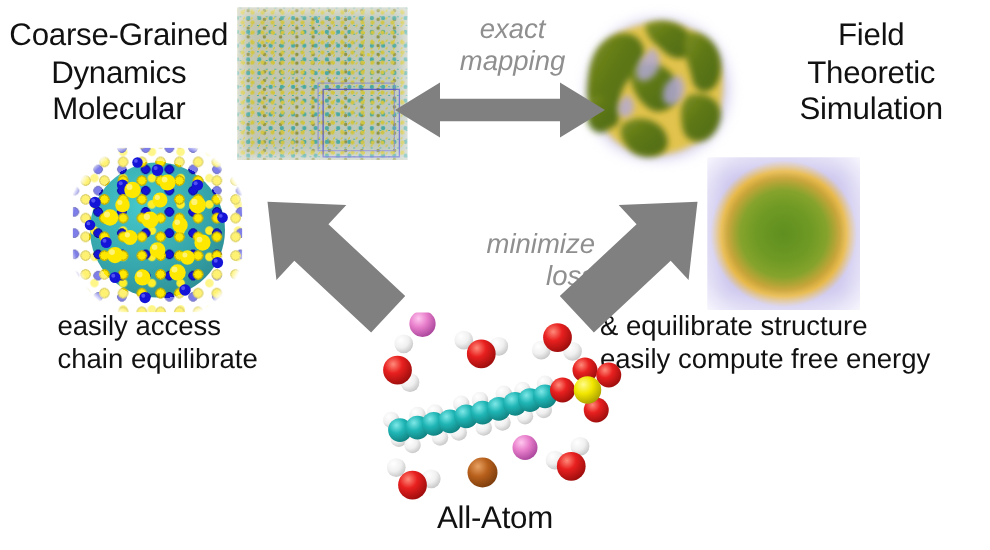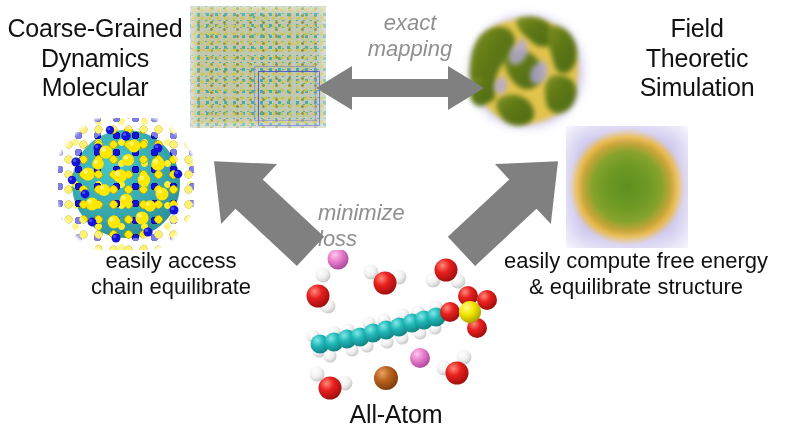--- a/index.html
+++ b/index.html
@@ -5,33 +5,33 @@
   html,body{margin:0;padding:0;background:#fff;}
   body{
     width:792px;height:440px;overflow:hidden;position:relative;
     font-family:"Liberation Sans","DejaVu Sans",sans-serif;
     color:#111;
   }
   #stage{position:absolute;left:0;top:0;width:792px;height:440px;background:#ffffff;border-radius:26px;}
 
   .lbl{position:absolute;text-align:center;line-height:1.18;
        font-size:25px;font-weight:400;color:#111;letter-spacing:-0.2px;}
-  .cap{position:absolute;text-align:center;line-height:1.2;
+  .cap{position:absolute;text-align:left;line-height:1.2;
        font-size:22px;font-weight:400;color:#111;}
   .annot{position:absolute;text-align:center;line-height:1.2;
        font-size:22px;font-style:italic;color:#8f8f8f;}
 
   
   #cgmd-label{left:0px;  top:14px; width:190px;}
   #fts-label {left:602px;top:14px; width:190px;}
   #cgmd-caption{left:46px; top:248px;width:250px;}
   #fts-caption {left:480px;top:248px;width:312px;}
   #allatom-label{left:296px;top:400px;width:200px;font-size:25px;color:#111;font-style:normal;}
   #exact-annot{left:340px;top:10px;width:140px;}
-  #minloss-annot{left:318px;top:182px;width:158px;text-align:left;margin-top:18px;}
+  #minloss-annot{left:318px;top:182px;width:158px;text-align:right;}
 
   
   .fig{position:absolute;}
 
   
   #md-box{left:190px;top:6px;width:136px;height:122px;
     background:
       radial-gradient(circle at 18% 22%, rgba(255,235,40,.85) 0 1.1px, transparent 1.6px),
       radial-gradient(circle at 47% 9%,  rgba(40,190,195,.9) 0 1.2px, transparent 1.7px),
       radial-gradient(circle at 77% 31%, rgba(255,235,40,.8) 0 1.1px, transparent 1.6px),
@@ -128,22 +128,22 @@
     <div>minimize</div>
     <div>loss</div>
   </div>
 
   <div class="cap" id="cgmd-caption">
     <div>easily access</div>
     <div>chain equilibrate</div>
   </div>
 
   <div class="cap" id="fts-caption">
+    <div>&amp; equilibrate structure</div>
     <div>easily compute free energy</div>
-    <div>&amp; equilibrate structure</div>
   </div>
 
   <div id="allatom-label" class="lbl">
     <div>All-Atom</div>
   </div>
 
   <div class="fig" id="md-box">
     <div class="grain"></div>
     <div class="grain2"></div>
     <div class="haze"></div>

